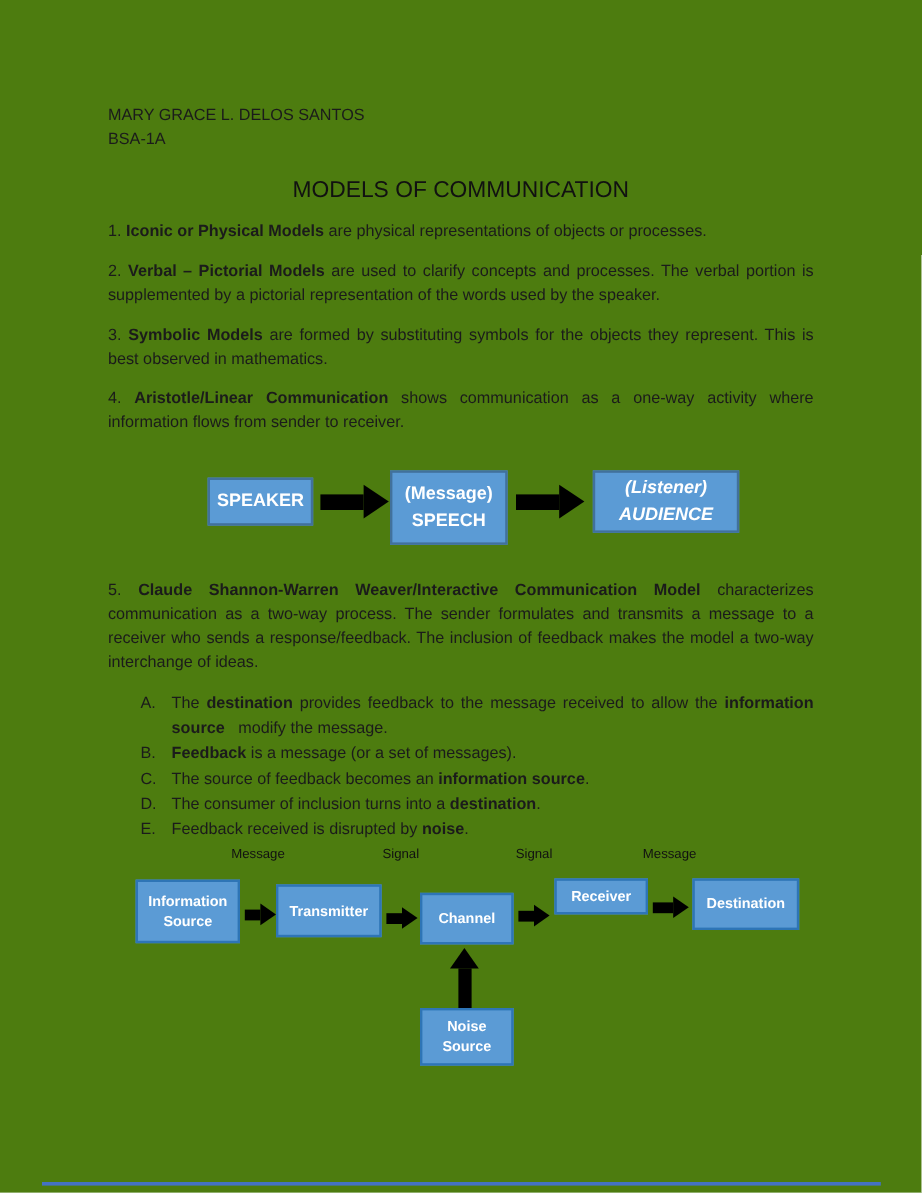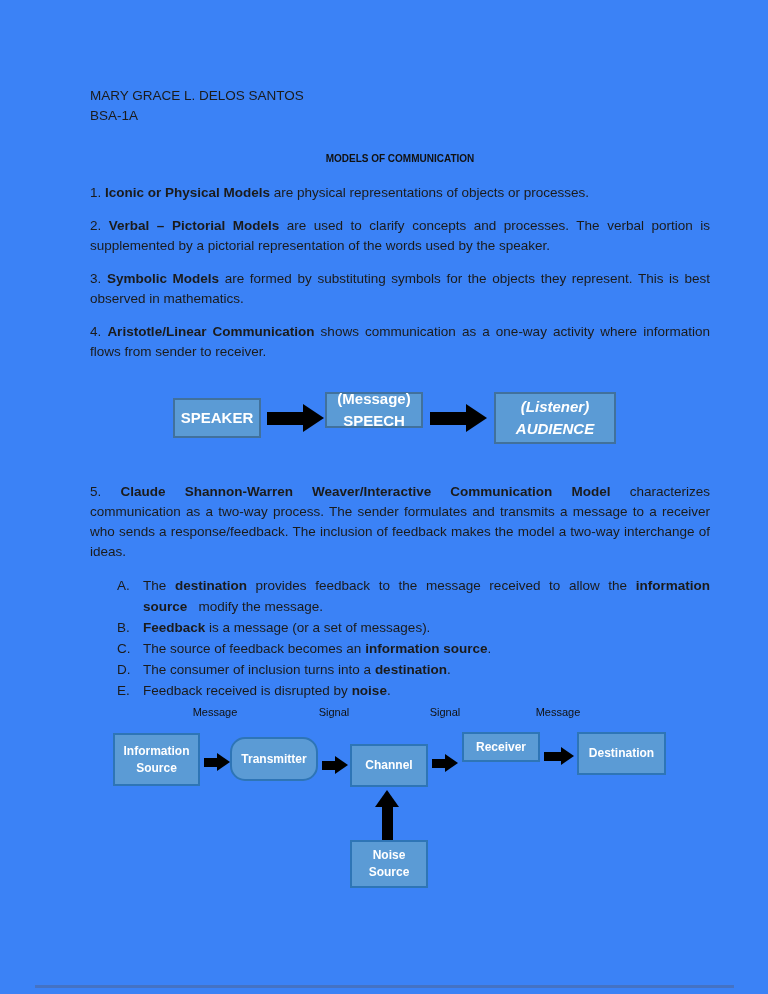--- a/index.html
+++ b/index.html
@@ -1,27 +1,27 @@
 <!DOCTYPE html>
 <html><head>
 <meta charset="utf-8">
 <style>
   html,body { margin:0; padding:0; background:#ffffff; }
   .page {
     position:relative;
     width:768px; height:994px;
-    background:#3b82f6;
+    background:#4d7c0f;
     font-family:"Liberation Sans", sans-serif;
     color:#1b1b1b;
     overflow:hidden;
     box-sizing:border-box;
-    padding:86px 58px 0 90px;
+    padding:86px 90px 0 90px;
   }
   .hdr { font-size:13.5px; line-height:20px; }
-  .title { margin:22px 0 0 0; text-align:center; font-size:10px; font-weight:bold; line-height:22px; color:#111; }
+  .title { margin:22px 0 0 0; text-align:center; font-size:19px; font-weight:normal; line-height:22px; color:#111; }
   p.body { margin:13px 0 0 0; font-size:13.5px; line-height:20px; text-align:justify; }
   .b { font-weight:bold; }
 
   .list { margin-top:13px; padding-left:27px; }
   .li { display:flex; font-size:13.5px; line-height:21px; }
   .li-label { width:26px; flex:0 0 26px; }
   .li-text { flex:1; text-align:justify; }
 
   .diagram { position:relative; margin-left:-90px; margin-right:-90px; width:768px; }
   .d1 { height:66px; margin-top:24px; }
@@ -68,21 +68,21 @@
   <p class="body"><span>4. </span><span class="b">Aristotle/Linear Communication</span><span> shows communication as a one-way activity where information flows from sender to receiver.</span></p>
 
   <div class="diagram d1">
     <div class="dbox" style="left:173px; top:12px; width:88px; height:40px;text-align:center;">
       <div>SPEAKER</div>
     </div>
     <div class="harrow" style="left:267px; top:18px;">
       <div class="shaft"></div>
       <div class="head"></div>
     </div>
-    <div class="dbox" style="left:325px; top:6px; width:98px; height:36px;">
+    <div class="dbox" style="left:325px; top:6px; width:98px; height:62px;">
       <div>(Message)</div>
       <div>SPEECH</div>
     </div>
     <div class="harrow" style="left:430px; top:18px;">
       <div class="shaft"></div>
       <div class="head"></div>
     </div>
     <div class="dbox" style="left:494px; top:6px; width:122px; height:52px;font-style:italic;">
       <div>(Listener)</div>
       <div>AUDIENCE</div>
@@ -121,21 +121,21 @@
     <div class="flow-label" style="left:526px;">Message</div>
 
     <div class="dbox" style="left:113px; top:27px; width:87px; height:53px;">
       <div>Information</div>
       <div>Source</div>
     </div>
     <div class="harrow" style="left:204px; top:47px;">
       <div class="shaft"></div>
       <div class="head"></div>
     </div>
-    <div class="dbox" style="left:230px; top:31px; width:88px; height:44px;border-radius:15px;">
+    <div class="dbox" style="left:230px; top:31px; width:88px; height:44px;">
       <div>Transmitter</div>
     </div>
     <div class="harrow" style="left:322px; top:50px;">
       <div class="shaft"></div>
       <div class="head"></div>
     </div>
     <div class="dbox" style="left:350px; top:38px; width:78px; height:43px;">
       <div>Channel</div>
     </div>
     <div class="harrow" style="left:432px; top:48px;">

